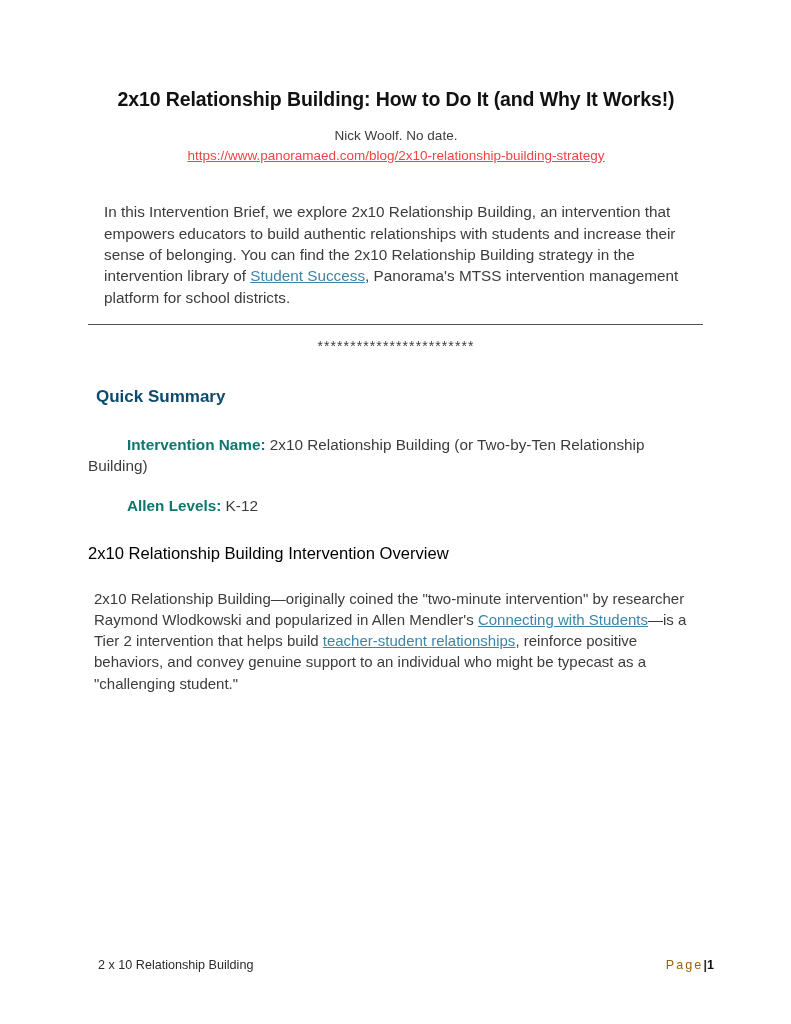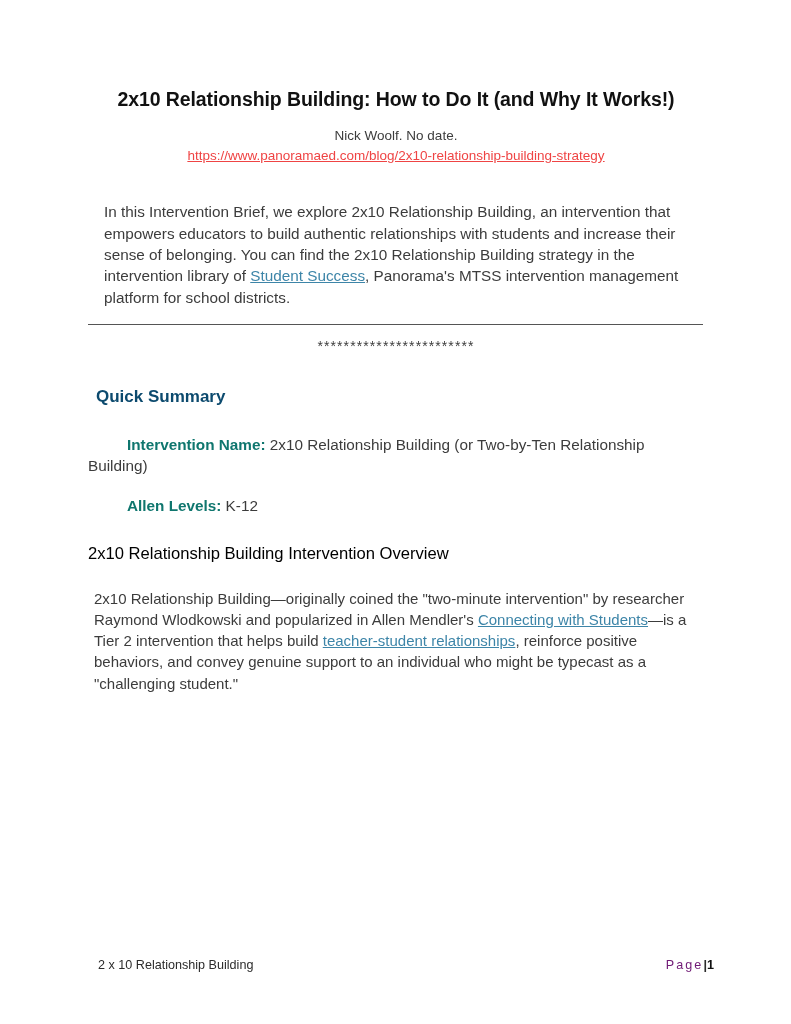--- a/index.html
+++ b/index.html
@@ -152,21 +152,21 @@
   .footer-center {
     flex: 1;
     white-space: nowrap;
   }
   .footer-right {
     margin-left: auto;
     white-space: nowrap;
     text-align: right;
   }
   .page-word {
-    color: #701a75;
+    color: #a16207;
     letter-spacing: 2.1px;
   }
   .page-sep {
     color: #2b2b2b;
     font-weight: bold;
   }
   .page-num {
     color: #111111;
     font-weight: bold;
   }

